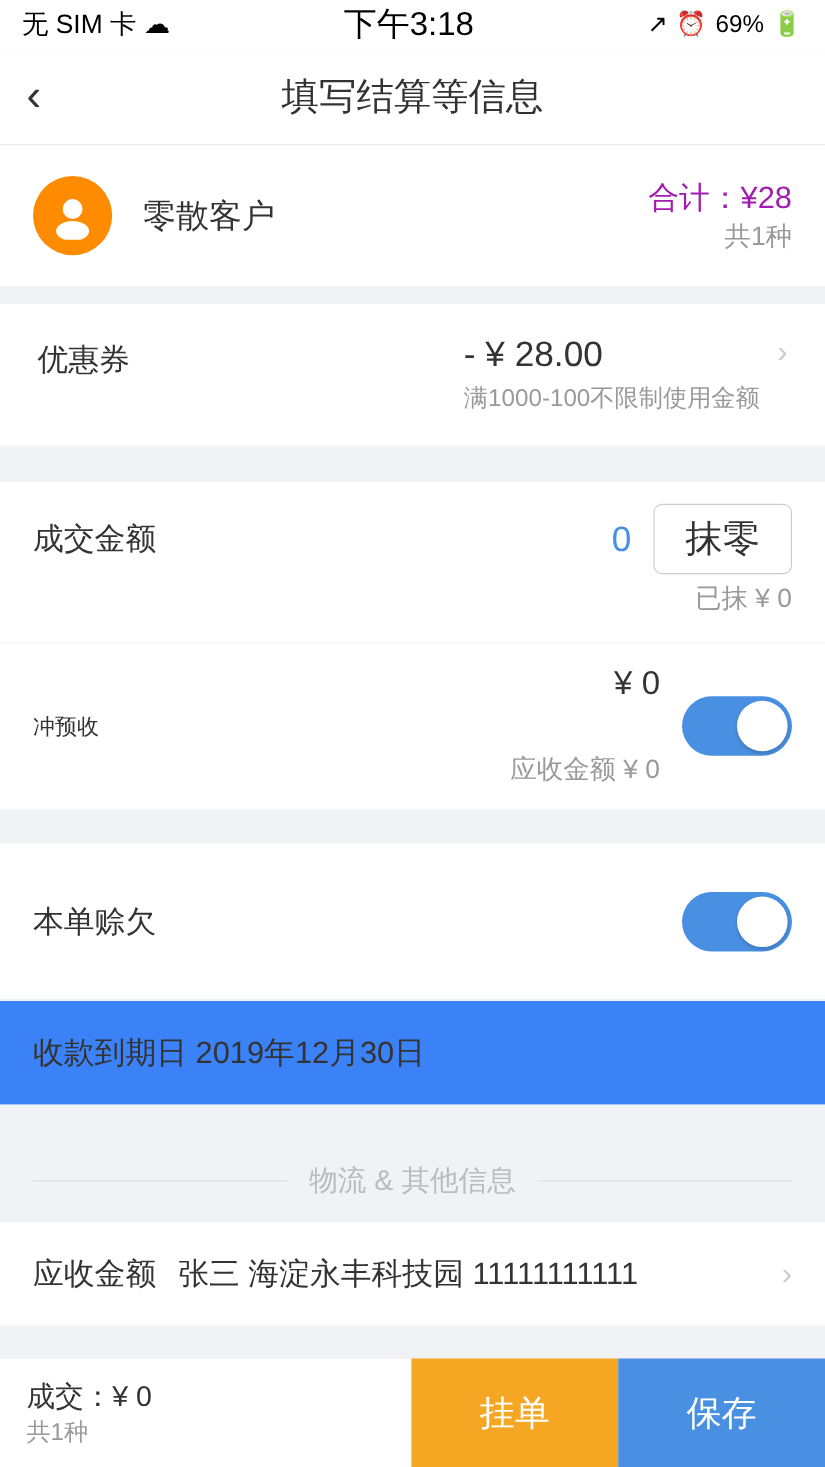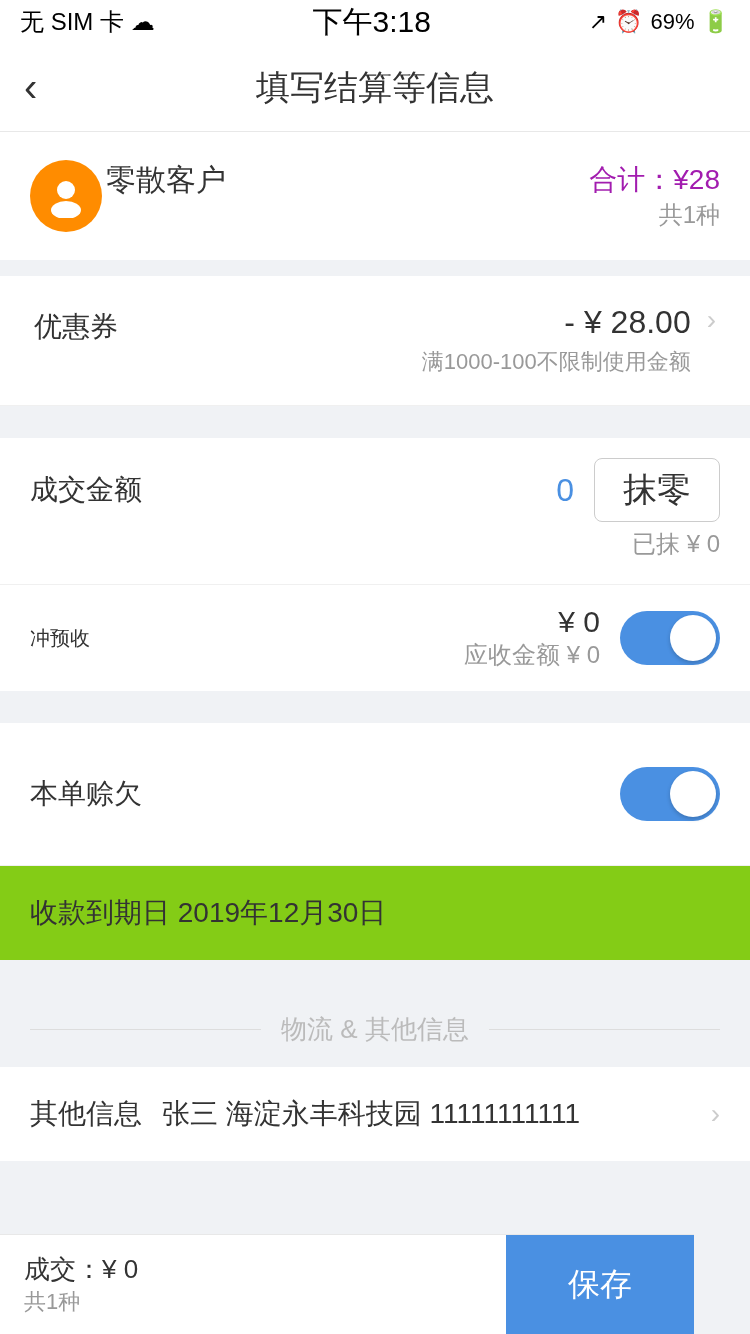--- a/index.html
+++ b/index.html
@@ -66,21 +66,22 @@
     
     .customer-row {
       display: flex;
       align-items: center;
       justify-content: space-between;
       padding: 28px 30px;
       background: #fff;
     }
     .customer-left {
       display: flex;
-      gap: 4px;
+      align-items: center;
+      gap: 28px;
     }
     .customer-avatar {
       width: 72px;
       height: 72px;
       border-radius: 50%;
       background: #ff8c00;
       display: flex;
       align-items: center;
       justify-content: center;
     }
@@ -95,21 +96,21 @@
       padding: 28px 34px;
       background: #fff;
       border-bottom: 1px solid #f0f0f0;
     }
     .coupon-row {
       display: flex;
       align-items: flex-start;
       justify-content: space-between;
     }
     .coupon-label { font-size: 28px; color: #333; padding-top: 4px; }
-    .coupon-right { text-align: right; }
+    .coupon-right { text-align: left; }
     .coupon-amount { font-size: 32px; color: #333; }
     .coupon-desc { font-size: 22px; color: #999; margin-top: 6px; }
     .chevron-right {
       color: #ccc;
       font-size: 28px;
       margin-left: 8px;
     }
 
     
     .transaction-section {
@@ -148,21 +149,21 @@
     }
     .prepay-top {
       display: flex;
       align-items: center;
       justify-content: space-between;
     }
     .prepay-label { font-size: 20px; color: #333; }
     .prepay-right { display: flex; align-items: center; gap: 20px; }
     .prepay-values { text-align: right; }
     .prepay-amount { font-size: 30px; color: #333; }
-    .prepay-receivable { font-size: 24px; color: #999; }
+    .prepay-receivable { font-size: 24px; color: #999; margin-top: 44px; }
 
     
     .toggle {
       width: 100px;
       height: 54px;
       border-radius: 27px;
       background: #4a90e2;
       position: relative;
       cursor: pointer;
       flex-shrink: 0;
@@ -185,42 +186,42 @@
       background: #fff;
       display: flex;
       align-items: center;
       justify-content: space-between;
     }
     .debit-label { font-size: 28px; color: #333; }
 
     
     .duedate-section {
       padding: 28px 30px;
-      background: #84cc16;
+      background: #3b82f6;
       border-top: 1px solid #f0f0f0;
     }
     .duedate-content { font-size: 28px; color: #333; }
 
     
     .address-section {
       background: #fff;
       padding: 28px 30px;
       display: flex;
       align-items: center;
       justify-content: space-between;
     }
     .address-label { font-size: 28px; color: #333; flex-shrink: 0; margin-right: 20px; }
     .address-value { font-size: 28px; color: #333; flex: 1; }
     .address-chevron { color: #ccc; font-size: 28px; }
 
     
     .bottom-bar {
       position: fixed;
       bottom: 0;
-      width: 694px;
+      width: 750px;
       height: 100px;
       display: flex;
       background: #fff;
       border-top: 1px solid #e8e8e8;
       justify-content: center;
     }
     .bottom-info {
       flex: 1;
       display: flex;
       flex-direction: column;
@@ -354,30 +355,31 @@
 
   <div class="section-divider"></div>
 
   <div style="background:#f0f2f5; padding: 20px 30px; display:flex; align-items:center; gap:20px;">
     <div style="flex:1; height:1px; background:#ddd;"></div>
     <div style="font-size:26px; color:#bbb;">物流 &amp; 其他信息</div>
     <div style="flex:1; height:1px; background:#ddd;"></div>
   </div>
 
   <div class="address-section section-white">
-    <div class="address-label">其他信息</div>
+    <div class="address-label">应收金额</div>
     <div class="address-value">张三 海淀永丰科技园 11111111111</div>
     <div class="address-chevron">›</div>
   </div>
 
   <div style="height:120px;"></div>
 
 </div>
 
 <div class="bottom-bar">
   <div class="bottom-info">
     <div class="bottom-transaction">
       <span>成交：</span><span>¥ 0</span>
     </div>
     <div class="bottom-count">共1种</div>
   </div>
+  <div class="bottom-btn-hang">挂单</div>
   <div class="bottom-btn-save">保存</div>
 </div>
 
 </body></html>

